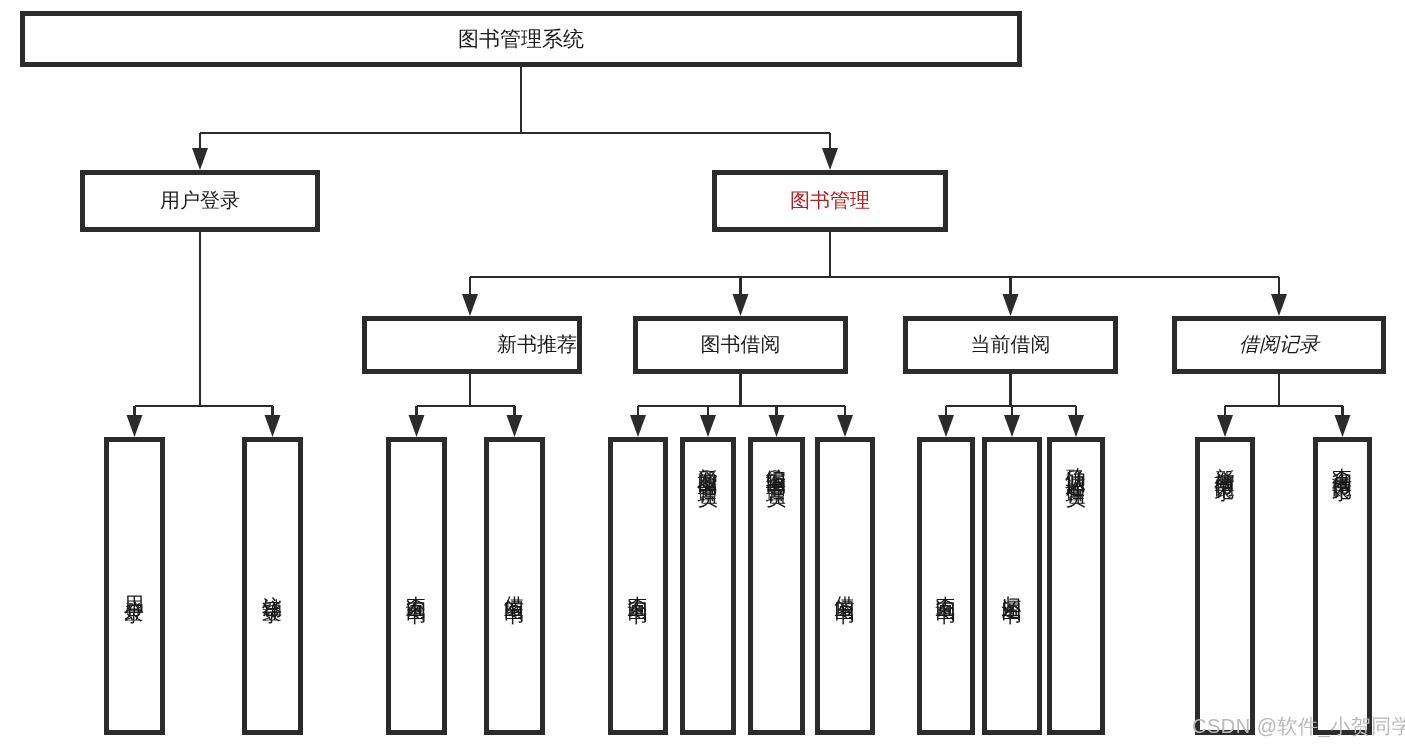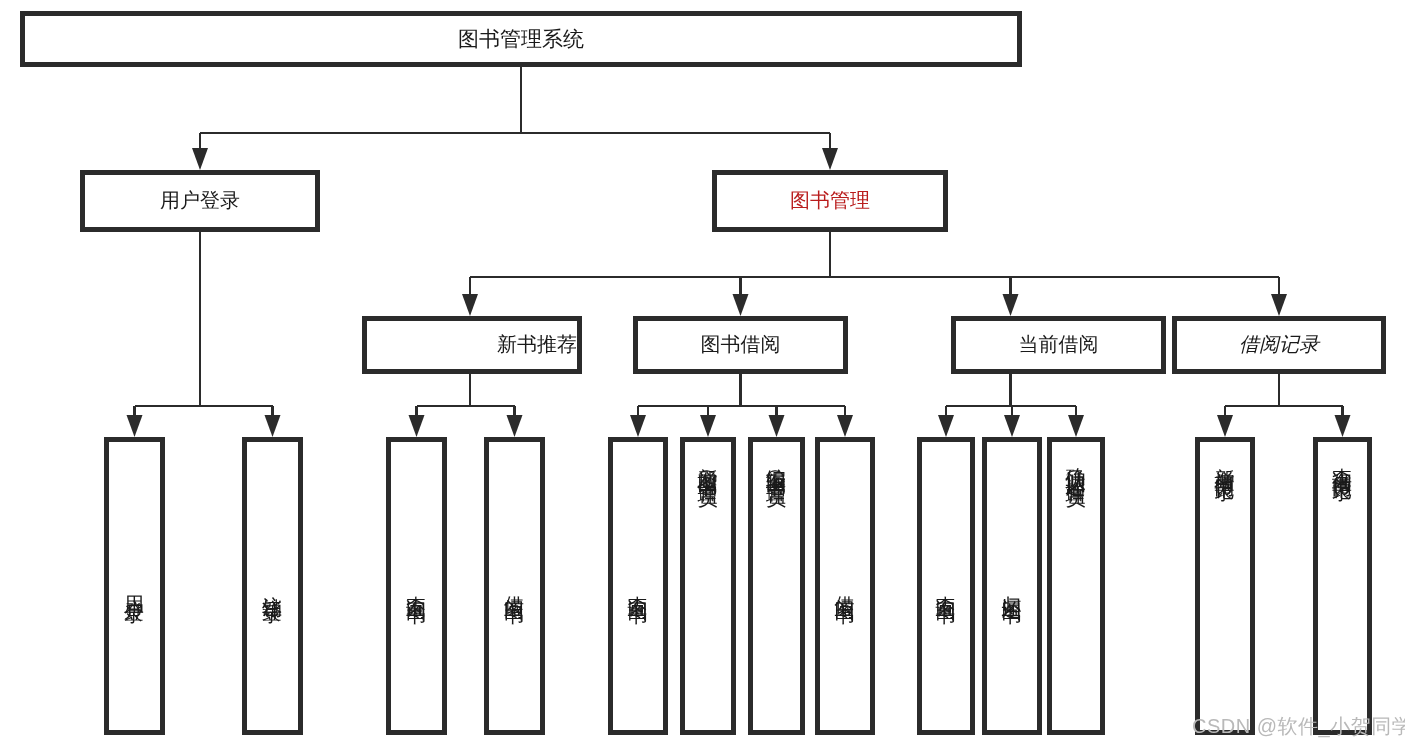--- a/index.html
+++ b/index.html
@@ -90,21 +90,21 @@
       </div>
       <div class="node-box lvl1" style="left: 712px; top: 170px; width: 236px; height: 62px; border-color: rgb(43, 43, 43); background: rgb(255, 255, 255);">
         <span class="node-label" style="color: #b91c1c;">图书管理</span>
       </div>
       <div class="node-box lvl2" style="left: 362px; top: 316px; width: 220px; height: 58px; border-color: rgb(43, 43, 43); background: rgb(255, 255, 255); justify-content: flex-end;">
         <span class="node-label" style="color: rgb(26, 26, 26);">新书推荐</span>
       </div>
       <div class="node-box lvl2" style="left: 633px; top: 316px; width: 215px; height: 58px; border-color: rgb(43, 43, 43); background: rgb(255, 255, 255);">
         <span class="node-label" style="color: rgb(26, 26, 26);">图书借阅</span>
       </div>
-      <div class="node-box lvl2" style="left: 903px; top: 316px; width: 215px; height: 58px; border-color: rgb(43, 43, 43); background: rgb(255, 255, 255); margin-left: 48px;">
+      <div class="node-box lvl2" style="left: 903px; top: 316px; width: 215px; height: 58px; border-color: rgb(43, 43, 43); background: rgb(255, 255, 255);">
         <span class="node-label" style="color: rgb(26, 26, 26);">当前借阅</span>
       </div>
       <div class="node-box lvl2" style="left: 1172px; top: 316px; width: 214px; height: 58px; border-color: rgb(43, 43, 43); background: rgb(255, 255, 255);">
         <span class="node-label" style="color: rgb(26, 26, 26); font-style: italic;">借阅记录</span>
       </div>
       <div class="node-box lvl3 leaf center" style="left: 104px; top: 437px; width: 61px; height: 298px; border-color: rgb(43, 43, 43); background: rgb(255, 255, 255);">
         <span class="node-label" style="color: rgb(26, 26, 26);">用户登录</span>
       </div>
       <div class="node-box lvl3 leaf center" style="left: 242px; top: 437px; width: 61px; height: 298px; border-color: rgb(43, 43, 43); background: rgb(255, 255, 255);">
         <span class="node-label" style="color: rgb(26, 26, 26);">注销登录</span>

